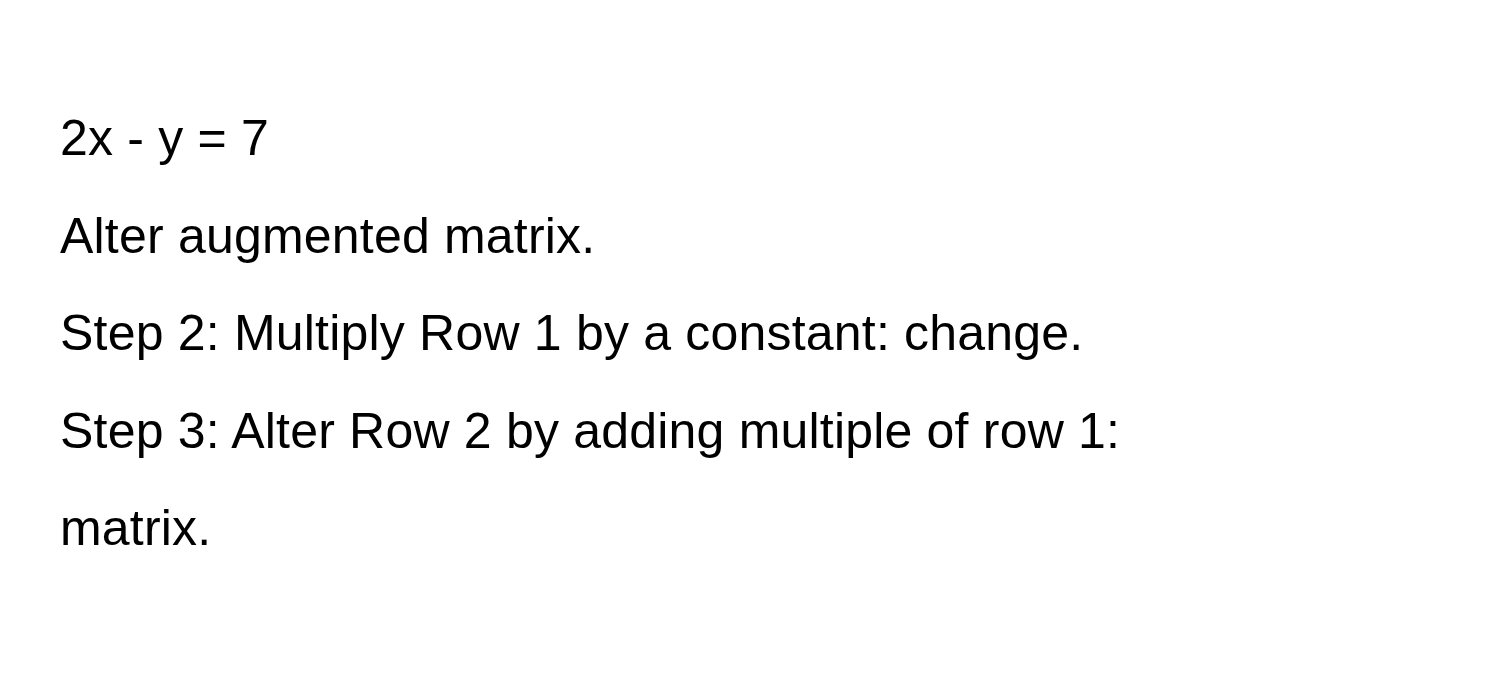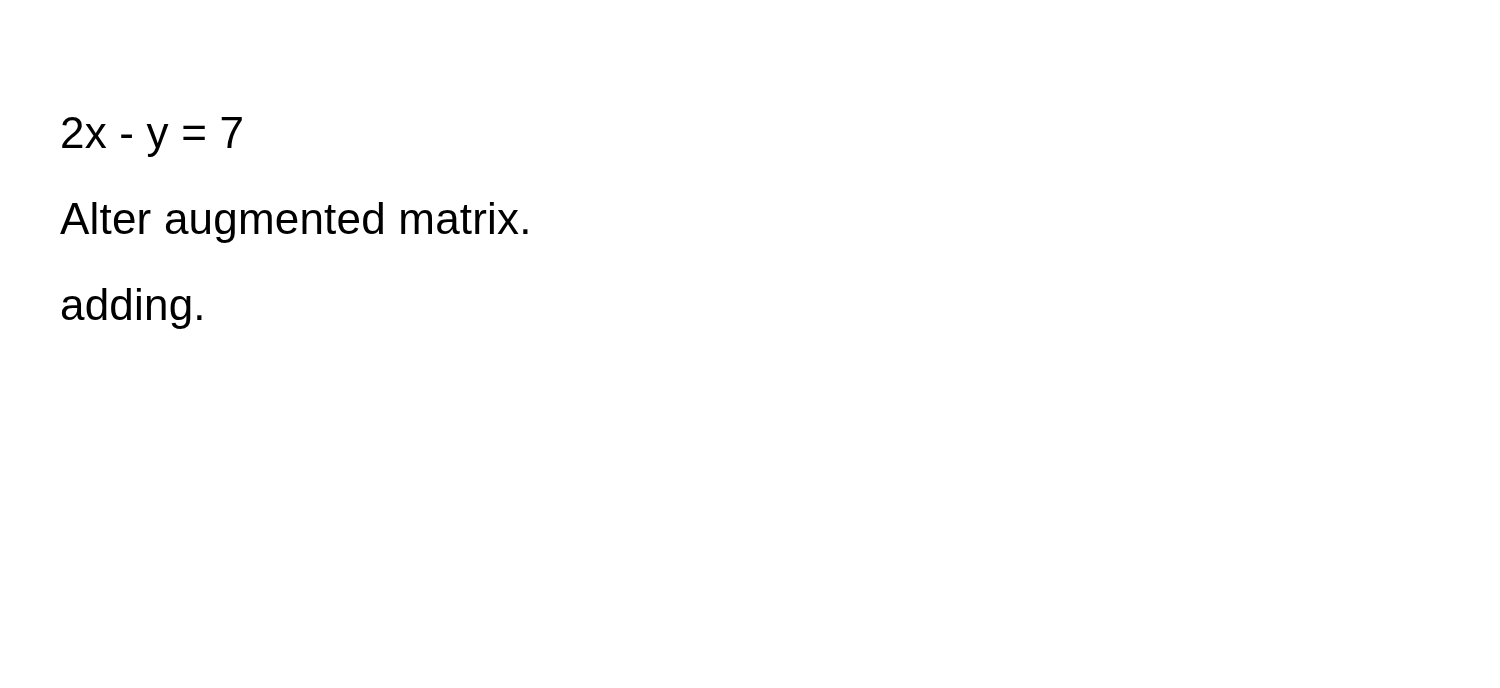--- a/index.html
+++ b/index.html
@@ -12,27 +12,29 @@
       height: 688px;
       background: #ffffff;
       font-family: -apple-system, BlinkMacSystemFont, "Segoe UI", Helvetica, Arial, sans-serif;
       padding: 90px 60px 60px 60px;
     }
     .content {
       display: flex;
       flex-direction: column;
     }
     .line {
-      font-size: 44px;
+      font-size: 50px;
       line-height: 1.95;
       color: #000000;
       font-weight: 400;
       letter-spacing: 0.2px;
     }
   </style>
 </head>
 <body>
 
 <div class="content">
   <div class="line">2x - y = 7</div>
   <div class="line">Alter augmented matrix.</div>
-  <div class="line">adding.</div>
+  <div class="line">Step 2: Multiply Row 1 by a constant: change.</div>
+  <div class="line">Step 3: Alter Row 2 by adding multiple of row 1:</div>
+  <div class="line">matrix.</div>
 </div>
 
 </body></html>

